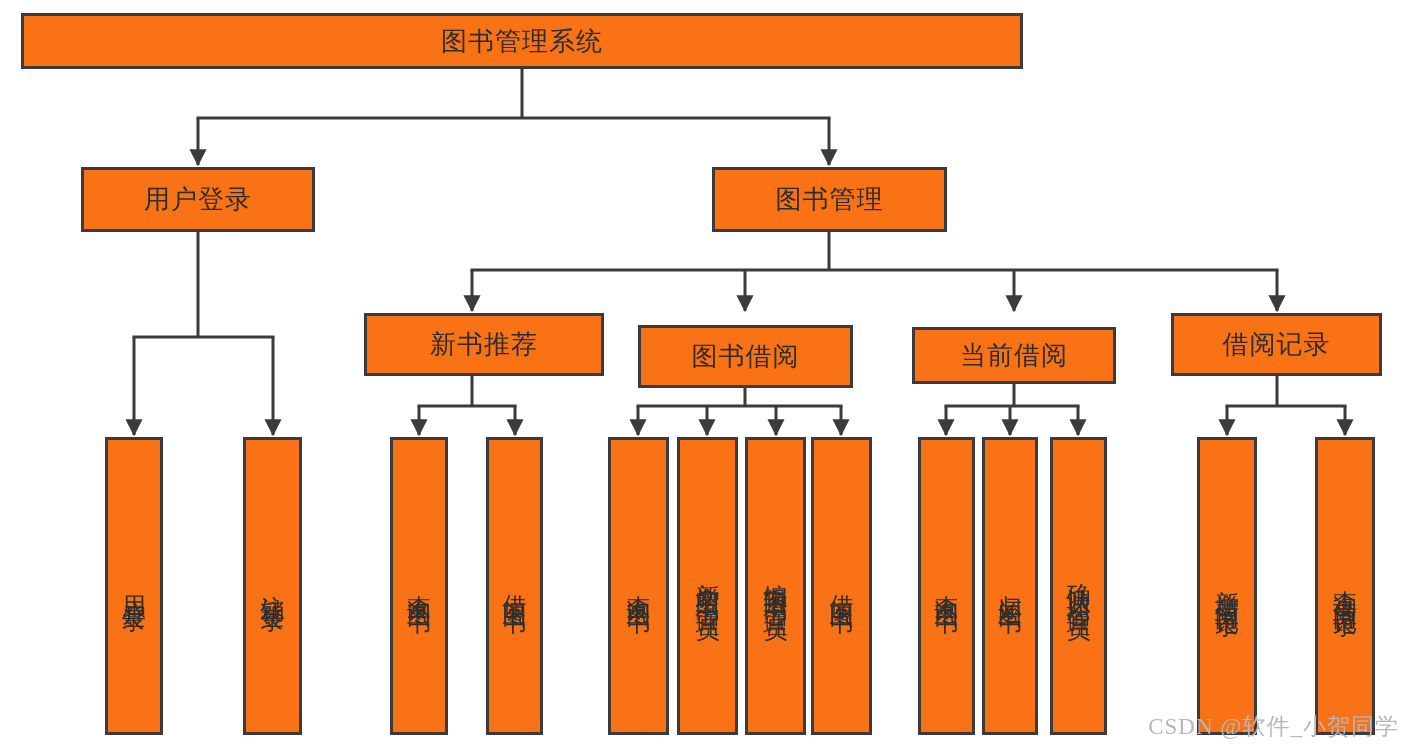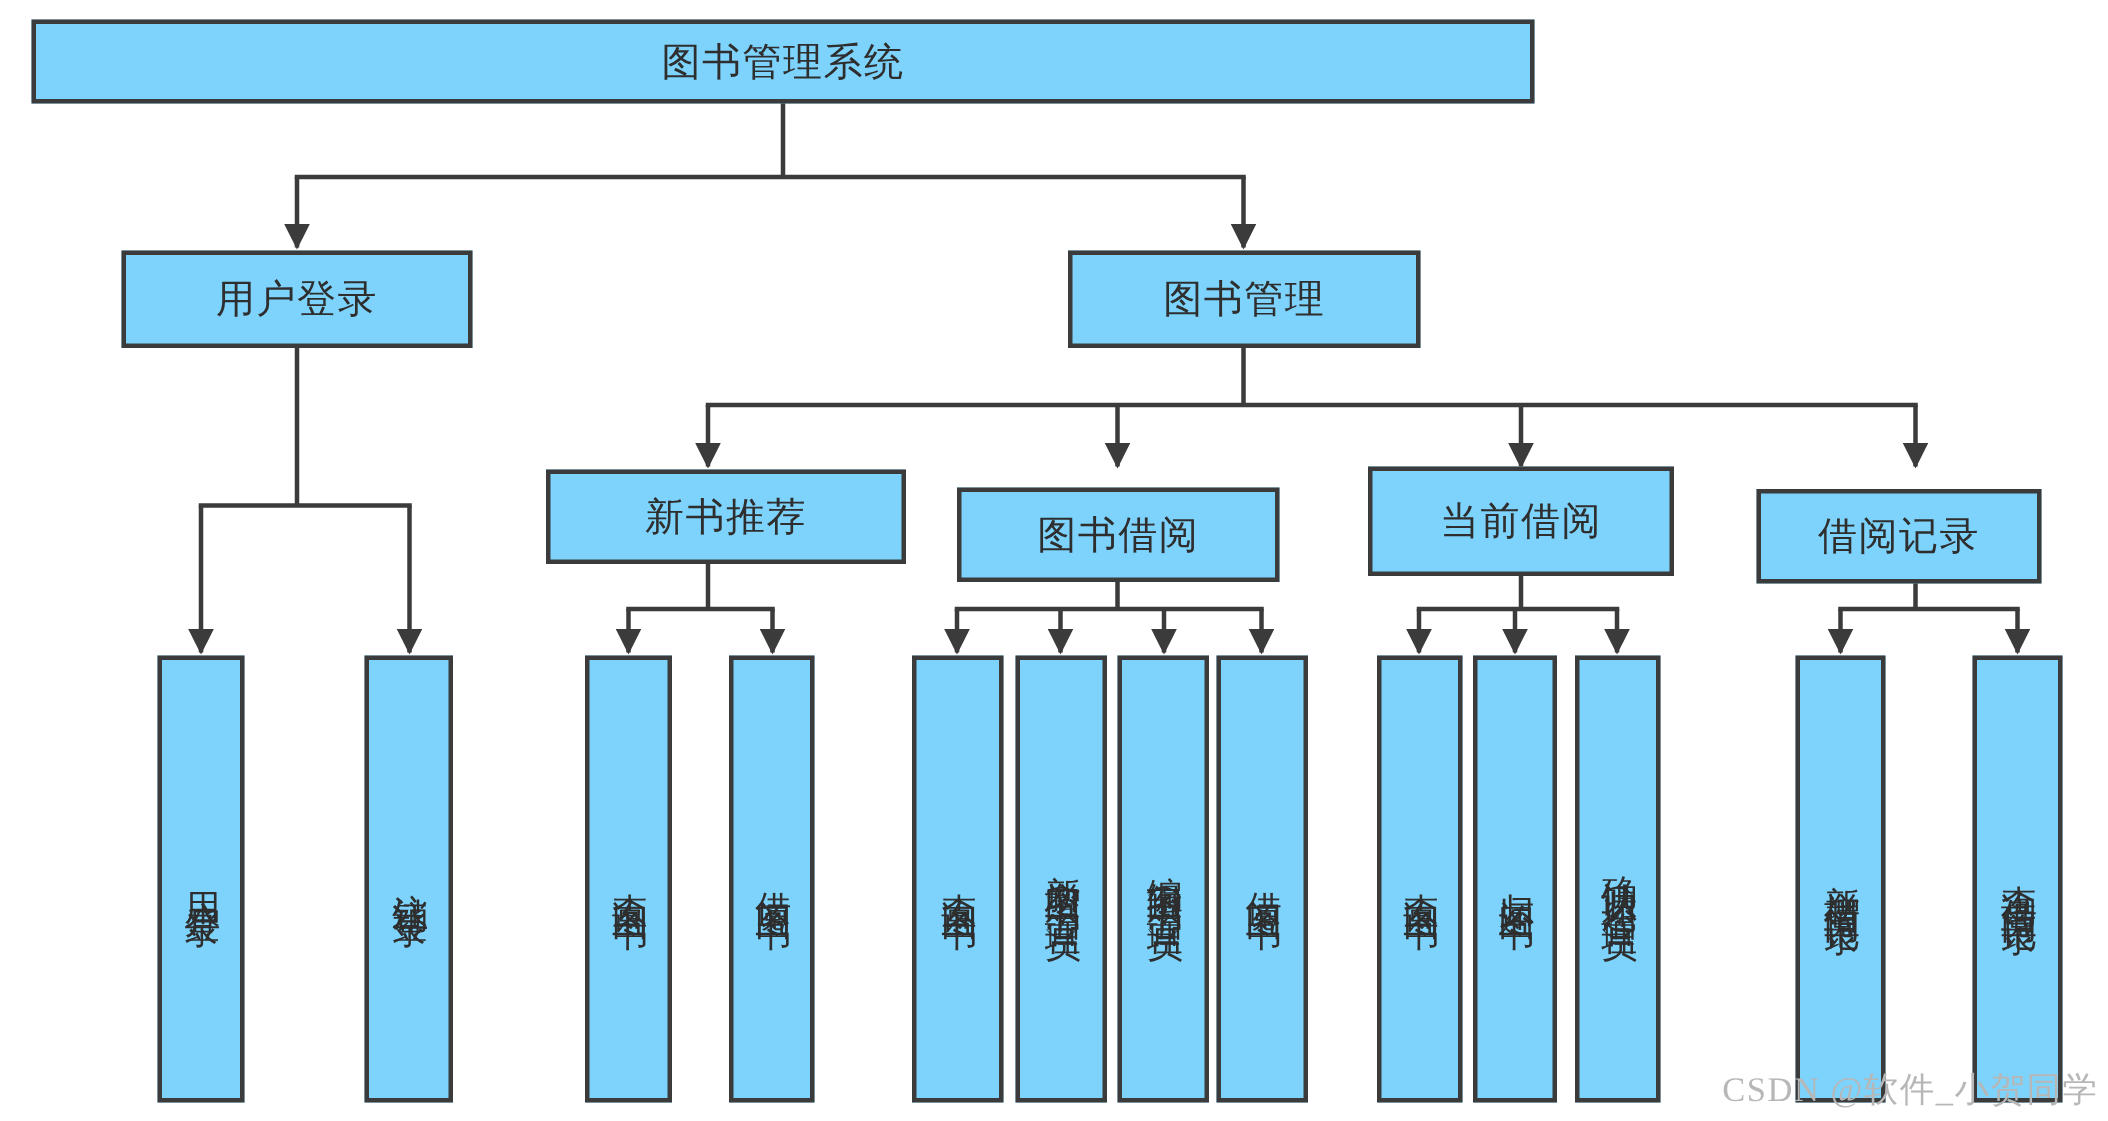--- a/index.html
+++ b/index.html
@@ -18,21 +18,21 @@
     font-family:"Liberation Sans","DejaVu Sans",sans-serif;
     color:var(--text);
   }
   .wires{
     position:absolute;left:0;top:0;
     color:var(--line);
     pointer-events:none;
   }
   .node{
     position:absolute;
-    background:#7dd3fc;
+    background:#f97316;
     border:3px solid var(--line);
     display:flex;align-items:center;justify-content:center;
   }
   .hnode{
     font-size:26px;
     letter-spacing:1px;
   }
   .vnode span{
     writing-mode:vertical-rl;
     text-orientation:mixed;
@@ -102,24 +102,24 @@
   <div class="node hnode" style="left:712px;top:167px;width:235px;height:65px">
     <span>图书管理</span>
   </div>
 
   <div class="node hnode" style="left:364px;top:313px;width:240px;height:63px">
     <span>新书推荐</span>
   </div>
   <div class="node hnode" style="left:638px;top:325px;width:215px;height:63px">
     <span>图书借阅</span>
   </div>
-  <div class="node hnode" style="left:912px;top:311px;width:204px;height:73px">
+  <div class="node hnode" style="left:912px;top:327px;width:204px;height:57px">
     <span>当前借阅</span>
   </div>
-  <div class="node hnode" style="left:1171px;top:326px;width:190px;height:63px">
+  <div class="node hnode" style="left:1171px;top:313px;width:211px;height:63px">
     <span>借阅记录</span>
   </div>
 
   <div class="node vnode" style="left:105px;top:437px;width:58px;height:298px">
     <span>用户登录</span>
   </div>
   <div class="node vnode" style="left:243px;top:437px;width:59px;height:298px">
     <span>注销登录</span>
   </div>
 

